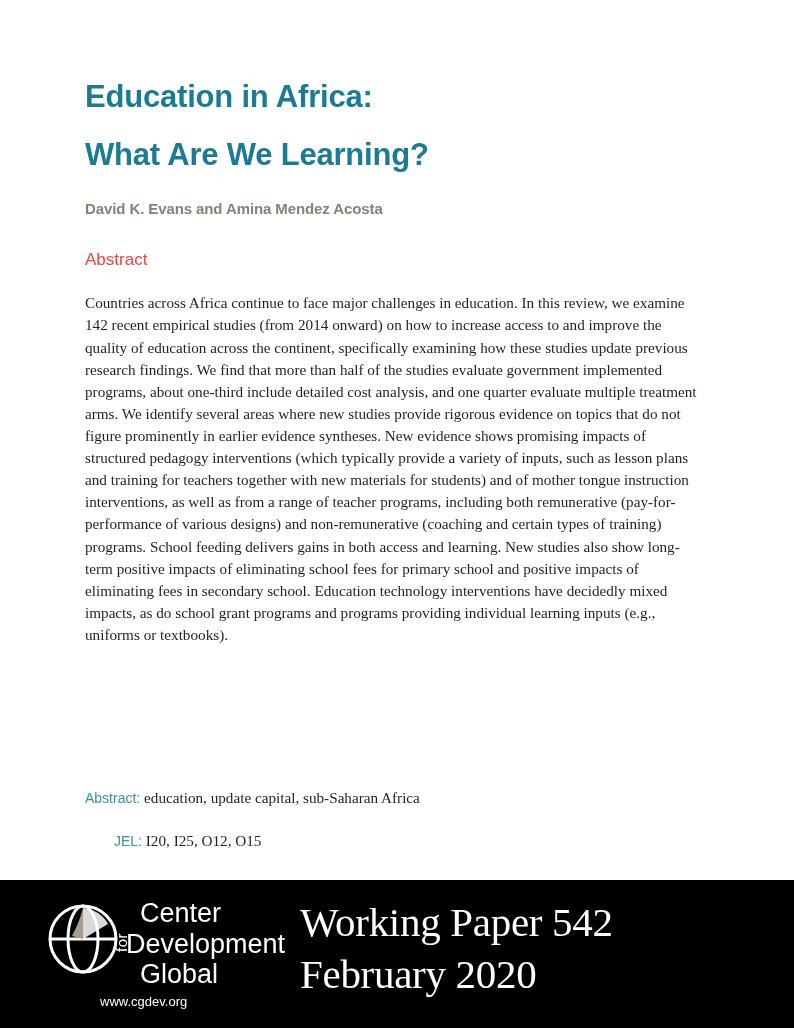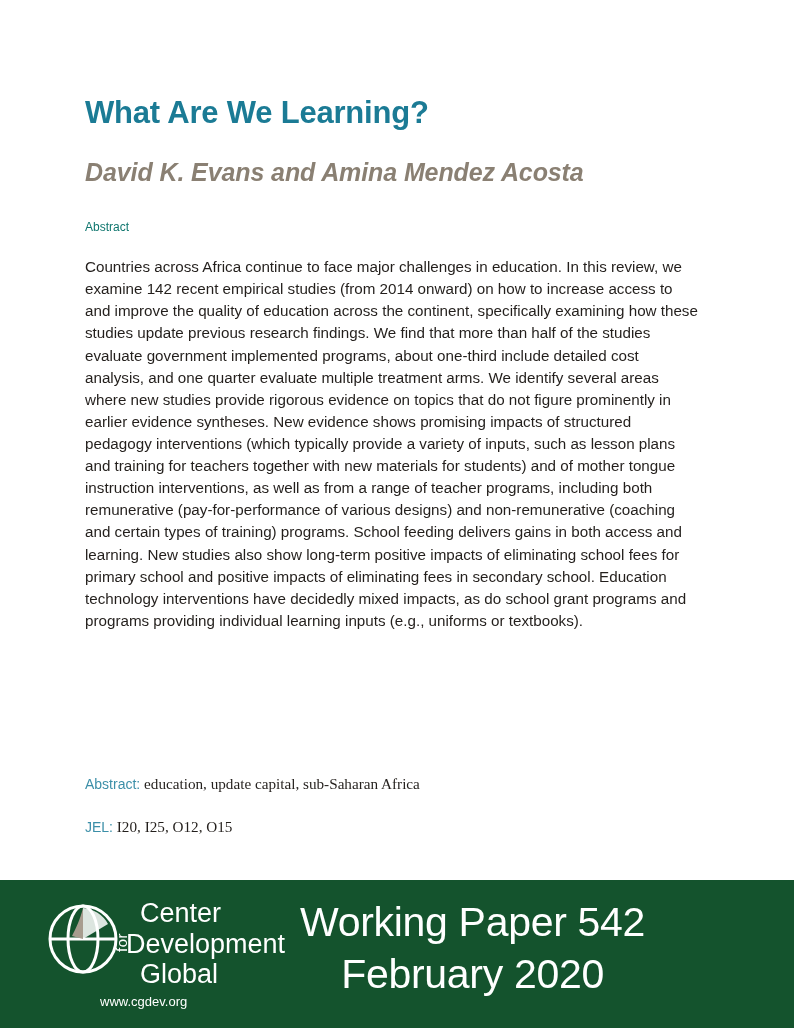--- a/index.html
+++ b/index.html
@@ -38,69 +38,69 @@
     padding-top: 76px;
   }
   .title .line2 {
     display: block;
     margin-top: 16px;
   }
   .authors {
     color: #8a8073;
     font-family: "Liberation Sans", sans-serif;
     font-weight: bold;
-    font-size: 25px;
+    font-size: 15px;
     margin: 0;
     padding-top: 24px;
     letter-spacing: -0.1px;
-    font-style: italic;
   }
   .abstract-heading {
-    color: #0f766e;
-    font-family: "Liberation Sans", sans-serif;
-    font-size: 12px;
+    color: #ef4444;
+    font-family: "Liberation Sans", sans-serif;
+    font-size: 17px;
     margin: 0;
     padding-top: 33px;
     font-weight: normal;
   }
   .abstract-body {
     color: #231f1c;
-    font-family: Liberation Sans, sans-serif;
+    font-family: Liberation Serif, serif;
     font-size: 15.2px;
     line-height: 1.455;
     margin: 0;
     padding-top: 22px;
     text-align: left;
     width: 617px;
   }
   .meta {
     padding-top: 141px;
   }
   .meta-line {
     font-family: "Liberation Serif", serif;
     font-size: 15.2px;
     color: #231f1c;
     line-height: 1.5;
     margin: 0;
   }
   .meta-line + .meta-line {
     padding-top: 20px;
+    margin-left: 29px;
   }
   .meta-label {
     color: #3c8fa8;
     font-family: "Liberation Sans", sans-serif;
     font-size: 14px;
   }
   .footer {
     position: absolute;
     left: 0;
     bottom: 0;
     width: 794px;
     height: 148px;
-    background: #14532d;
+    background: #000000;
     box-sizing: border-box;
   }
   .logo-block {
     position: absolute;
     left: 38px;
     top: 10px;
     width: 235px;
     height: 130px;
     color: #ffffff;
   }
@@ -143,40 +143,40 @@
     top: 104px;
     font-family: "Liberation Sans", sans-serif;
     font-size: 13px;
     color: #ffffff;
   }
   .wp-block {
     position: absolute;
     left: 300px;
     top: 16px;
     color: #ffffff;
-    font-family: Liberation Sans, sans-serif;
+    font-family: Liberation Serif, serif;
     font-weight: normal;
     font-size: 41px;
     line-height: 1.28;
     letter-spacing: -0.3px;
-    text-align: center;
   }
   .wp-line {
     display: block;
     white-space: nowrap;
   }
 </style>
 </head>
 <body>
 
 <div class="page">
 
   <div class="content">
 
     <h1 class="title">
+      <span class="line1">Education in Africa:</span>
       <span class="line2">What Are We Learning?</span>
     </h1>
 
     <p class="authors">David K. Evans and Amina Mendez Acosta</p>
 
     <h2 class="abstract-heading">Abstract</h2>
 
     <p class="abstract-body">Countries across Africa continue to face major challenges in education. In this review, we examine 142 recent empirical studies (from 2014 onward) on how to increase access to and improve the quality of education across the continent, specifically examining how these studies update previous research findings. We find that more than half of the studies evaluate government implemented programs, about one-third include detailed cost analysis, and one quarter evaluate multiple treatment arms. We identify several areas where new studies provide rigorous evidence on topics that do not figure prominently in earlier evidence syntheses. New evidence shows promising impacts of structured pedagogy interventions (which typically provide a variety of inputs, such as lesson plans and training for teachers together with new materials for students) and of mother tongue instruction interventions, as well as from a range of teacher programs, including both remunerative (pay-for-performance of various designs) and non-remunerative (coaching and certain types of training) programs. School feeding delivers gains in both access and learning. New studies also show long-term positive impacts of eliminating school fees for primary school and positive impacts of eliminating fees in secondary school. Education technology interventions have decidedly mixed impacts, as do school grant programs and programs providing individual learning inputs (e.g., uniforms or textbooks).</p>
 
     <div class="meta">

